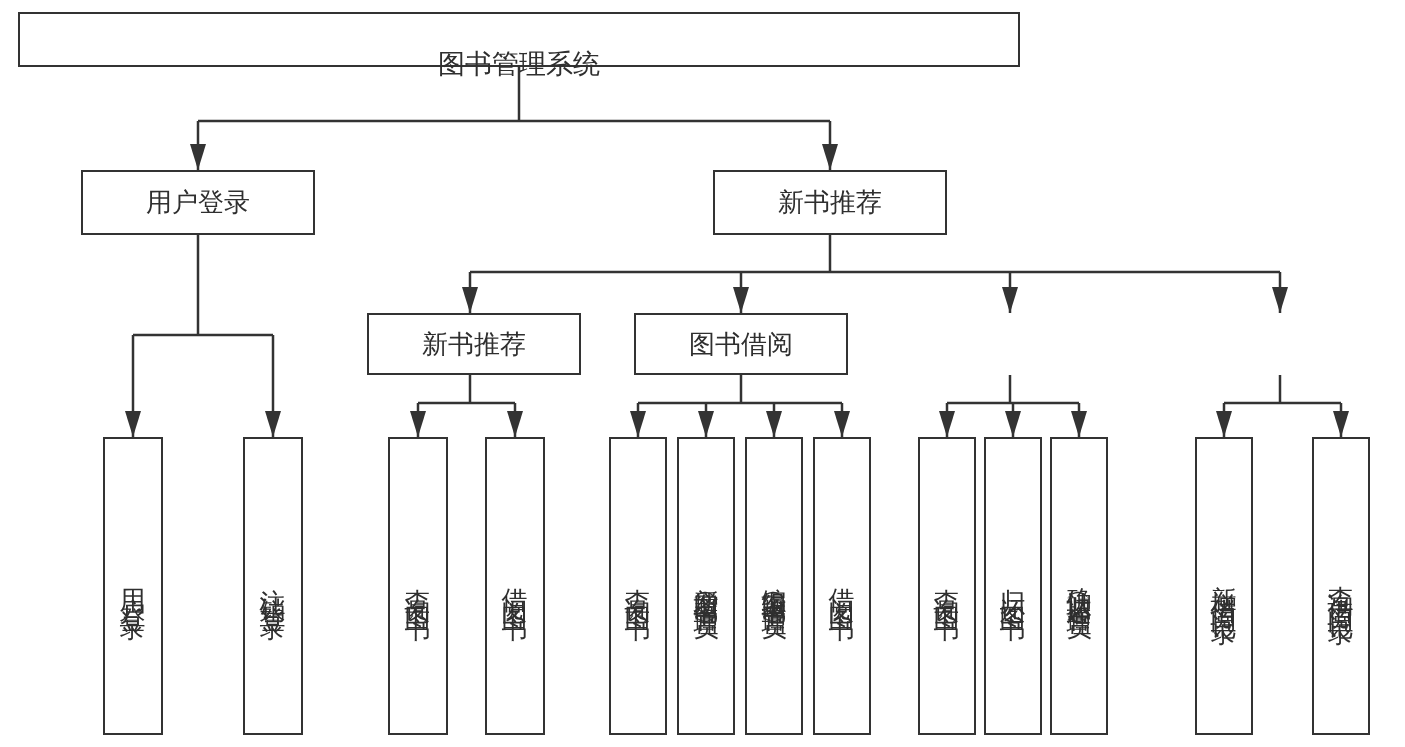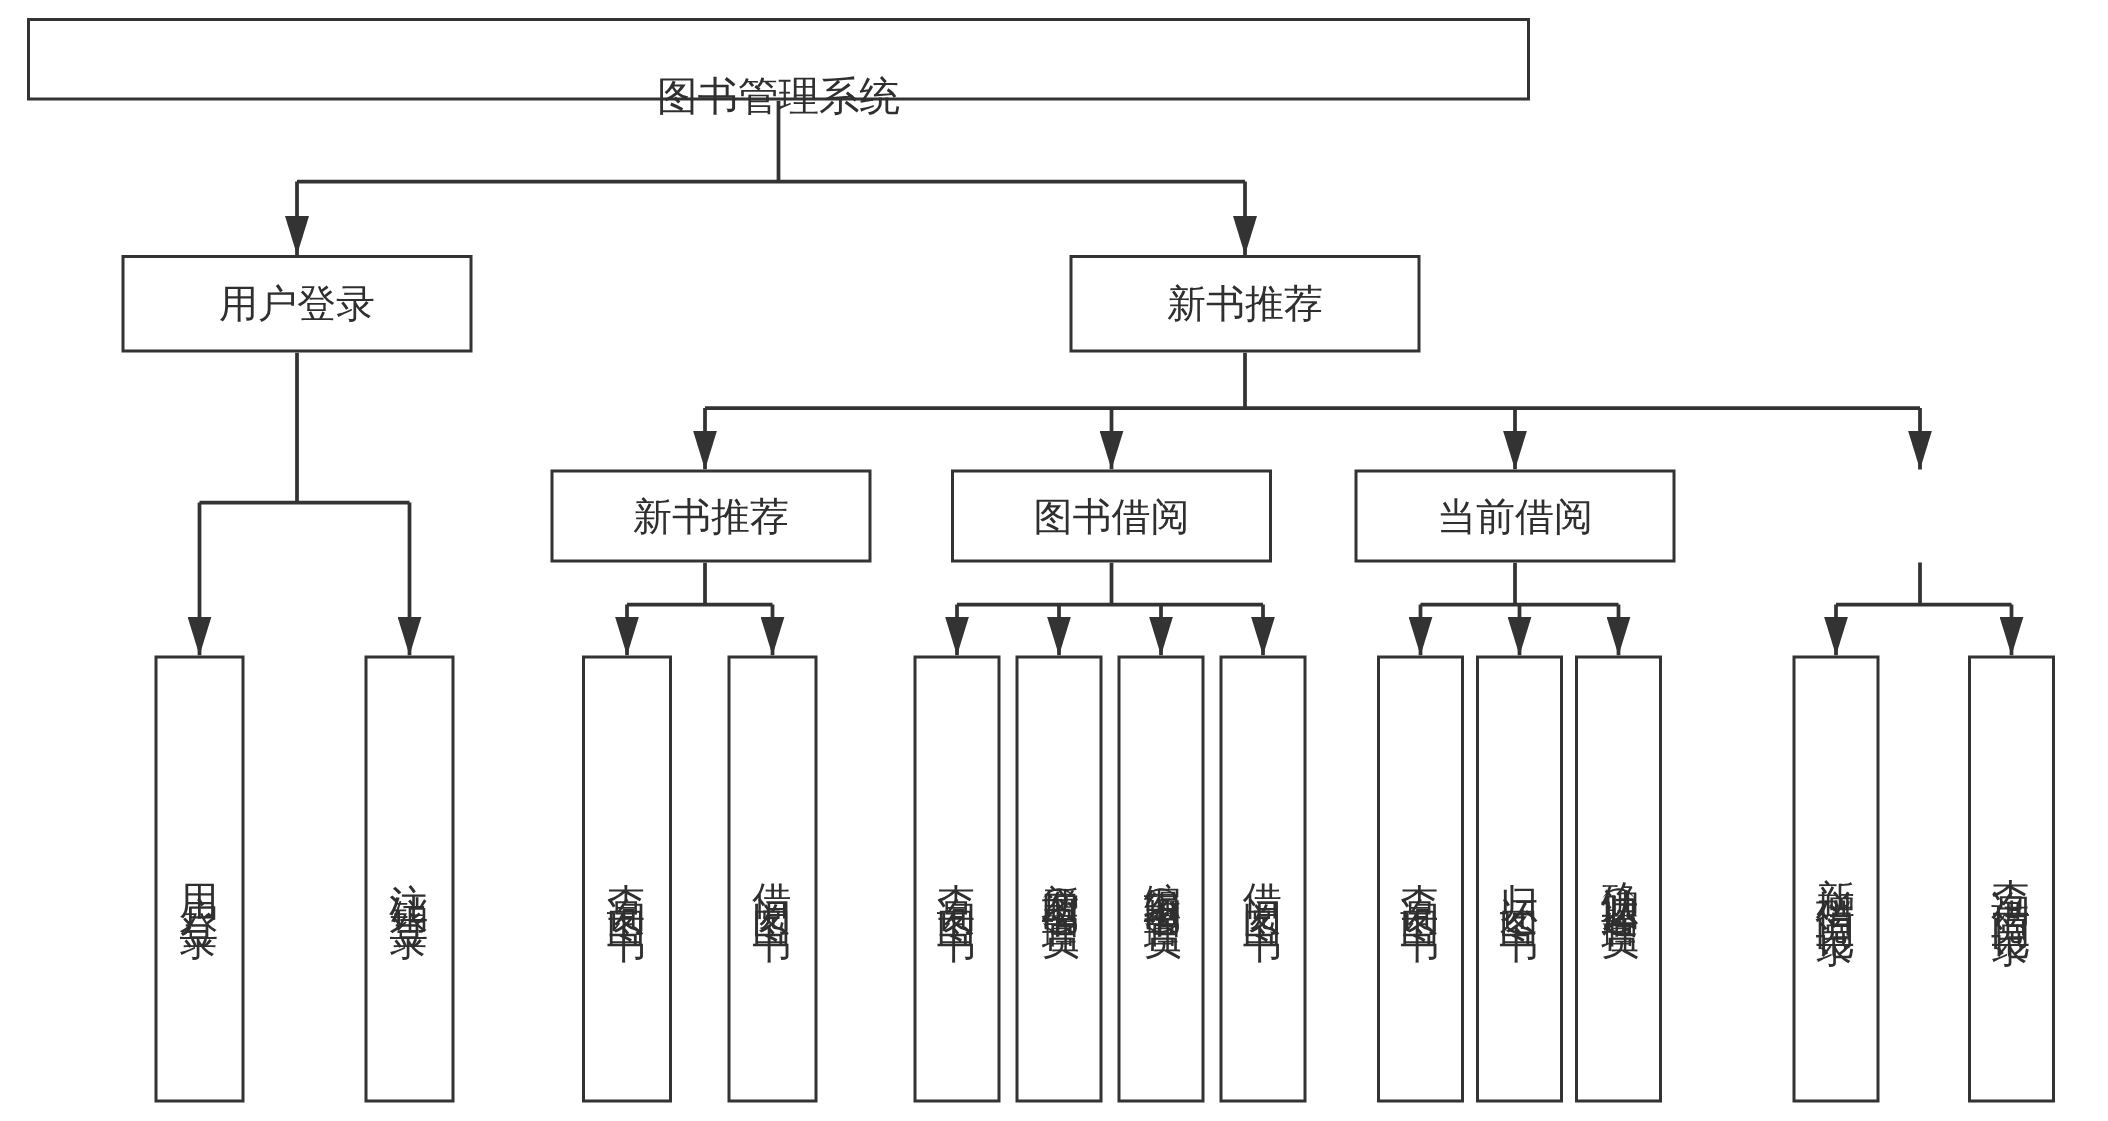--- a/index.html
+++ b/index.html
@@ -111,23 +111,20 @@
   <div class="box" style="left:713px;top:170px;width:234px;height:65px">
     <span class="h-label">新书推荐</span>
   </div>
 
   <div class="box" style="left:367px;top:313px;width:214px;height:62px">
     <span class="h-label">新书推荐</span>
   </div>
   <div class="box" style="left:634px;top:313px;width:214px;height:62px">
     <span class="h-label">图书借阅</span>
   </div>
-  <div class="box" style="left:903px;top:313px;width:214px;height:62px">
-    <span class="h-label">当前借阅</span>
-  </div>
 
   <div class="box" style="left:103px;top:437px;width:60px;height:298px">
     <span class="v-label v-short">用户登录</span>
   </div>
   <div class="box" style="left:243px;top:437px;width:60px;height:298px">
     <span class="v-label v-short">注销登录</span>
   </div>
 
   <div class="box" style="left:388px;top:437px;width:60px;height:298px">
     <span class="v-label v-short">查询图书</span>

